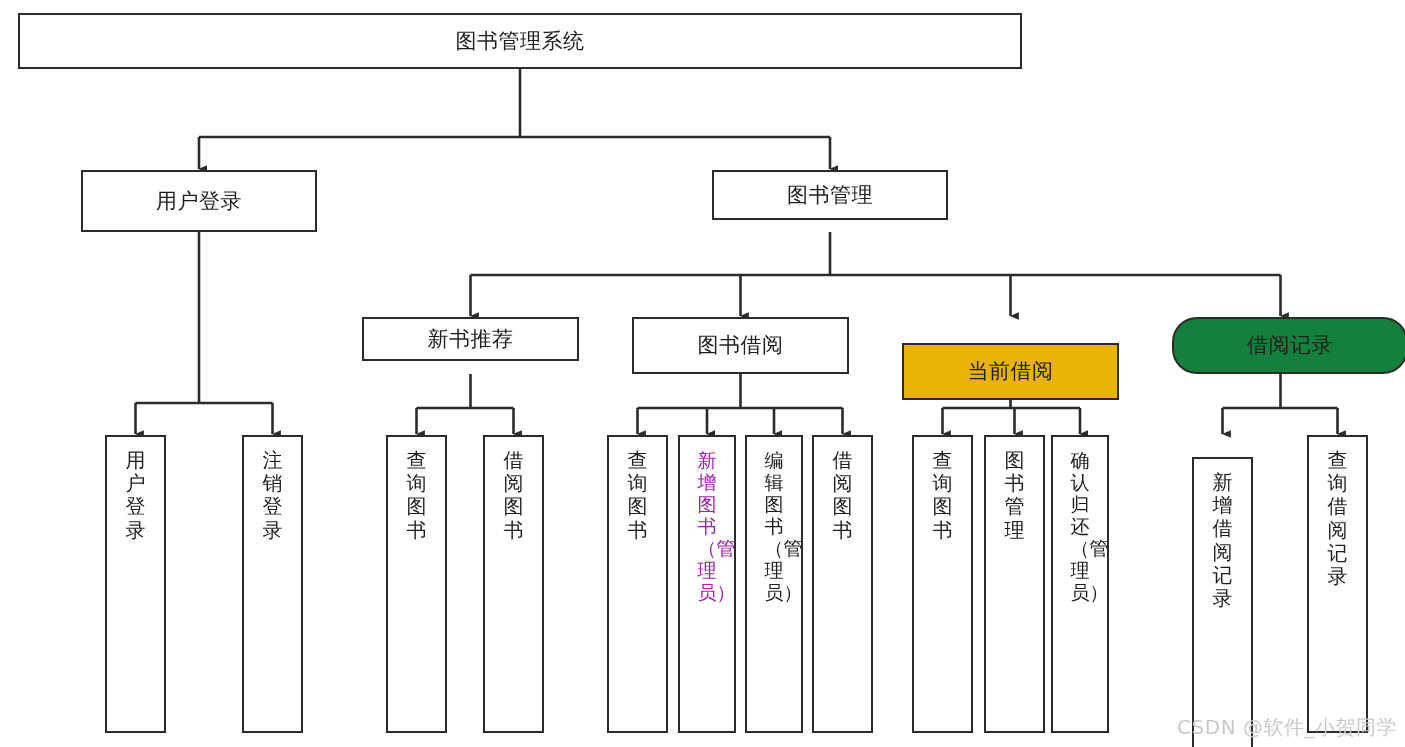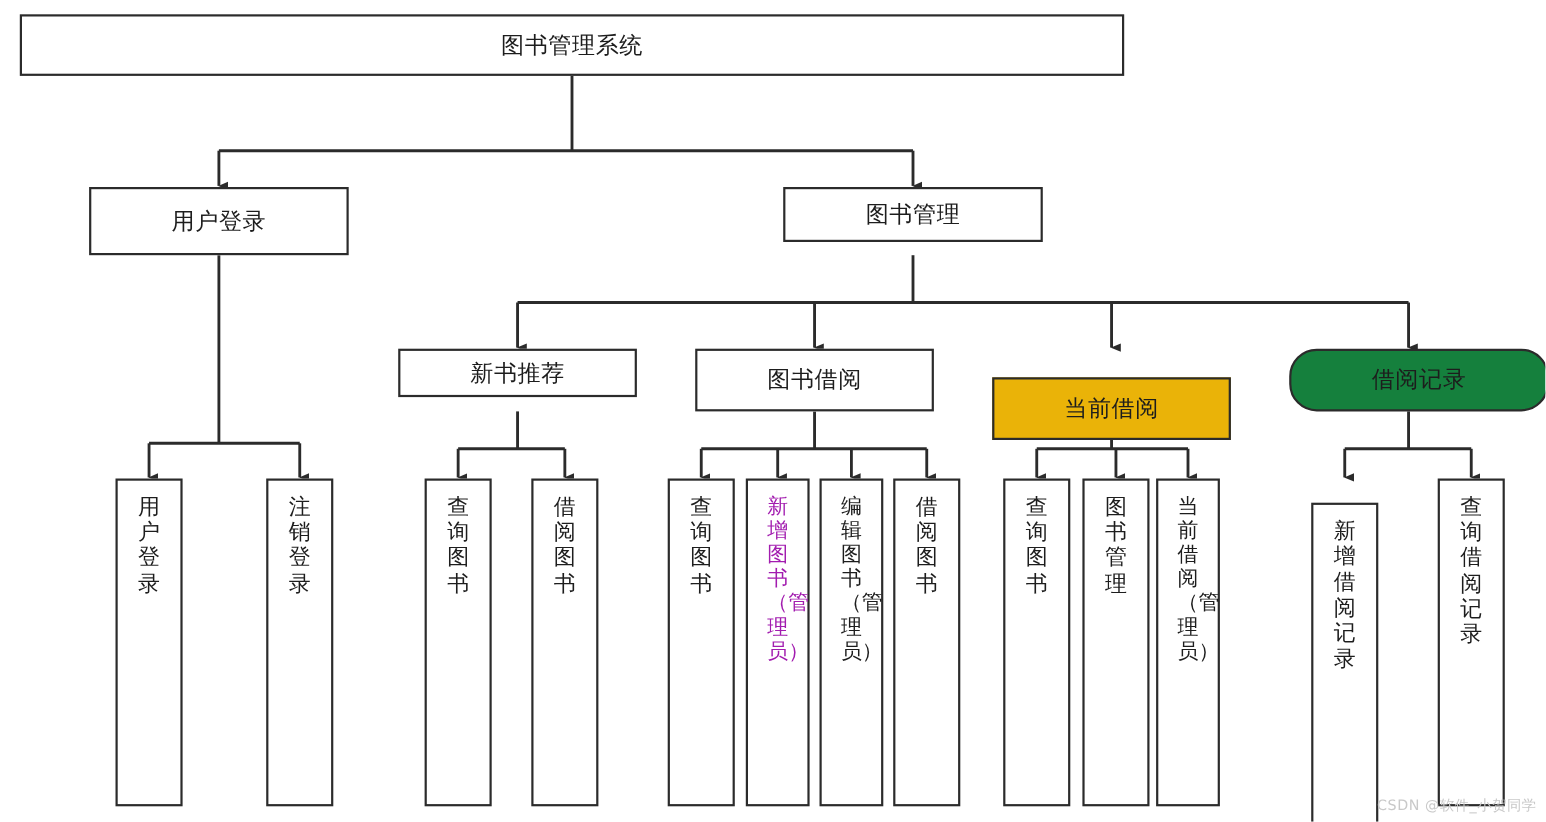--- a/index.html
+++ b/index.html
@@ -63,21 +63,21 @@
     word-break: break-all;
     white-space: normal;
   }
   .node.v.small .lbl {
     font-size: 19px;
   }
   #watermark {
     position: absolute;
     right: 8px;
     bottom: 6px;
-    font-size: 13px;
+    font-size: 20px;
     color: #c9c9c9;
     white-space: nowrap;
     letter-spacing: 0.5px;
   }
 </style>
 </head>
 <body>
 
 <div id="canvas">
 
@@ -175,21 +175,21 @@
     <span class="lbl">借阅图书</span>
   </div>
 
   <div class="node v" style="left: 912px; top: 435px; width: 61px; height: 298px; border-color: rgb(43, 43, 43); background: rgb(255, 255, 255); color: rgb(29, 29, 29);">
     <span class="lbl">查询图书</span>
   </div>
   <div class="node v" style="left: 984px; top: 435px; width: 61px; height: 298px; border-color: rgb(43, 43, 43); background: rgb(255, 255, 255); color: rgb(29, 29, 29);">
     <span class="lbl">图书管理</span>
   </div>
   <div class="node v small" style="left: 1051px; top: 435px; width: 58px; height: 298px; border-color: rgb(43, 43, 43); background: rgb(255, 255, 255); color: rgb(29, 29, 29);">
-    <span class="lbl">当前借阅（管理员）</span>
+    <span class="lbl">确认归还（管理员）</span>
   </div>
 
   <div class="node v" style="left: 1192px; top: 457px; width: 61px; height: 298px; border-color: rgb(43, 43, 43); background: rgb(255, 255, 255); color: rgb(29, 29, 29);">
     <span class="lbl">新增借阅记录</span>
   </div>
   <div class="node v" style="left: 1307px; top: 435px; width: 61px; height: 298px; border-color: rgb(43, 43, 43); background: rgb(255, 255, 255); color: rgb(29, 29, 29);">
     <span class="lbl">查询借阅记录</span>
   </div>
 
   <div id="watermark" style="color: rgb(201, 201, 201);">CSDN @软件_小贺同学</div>

